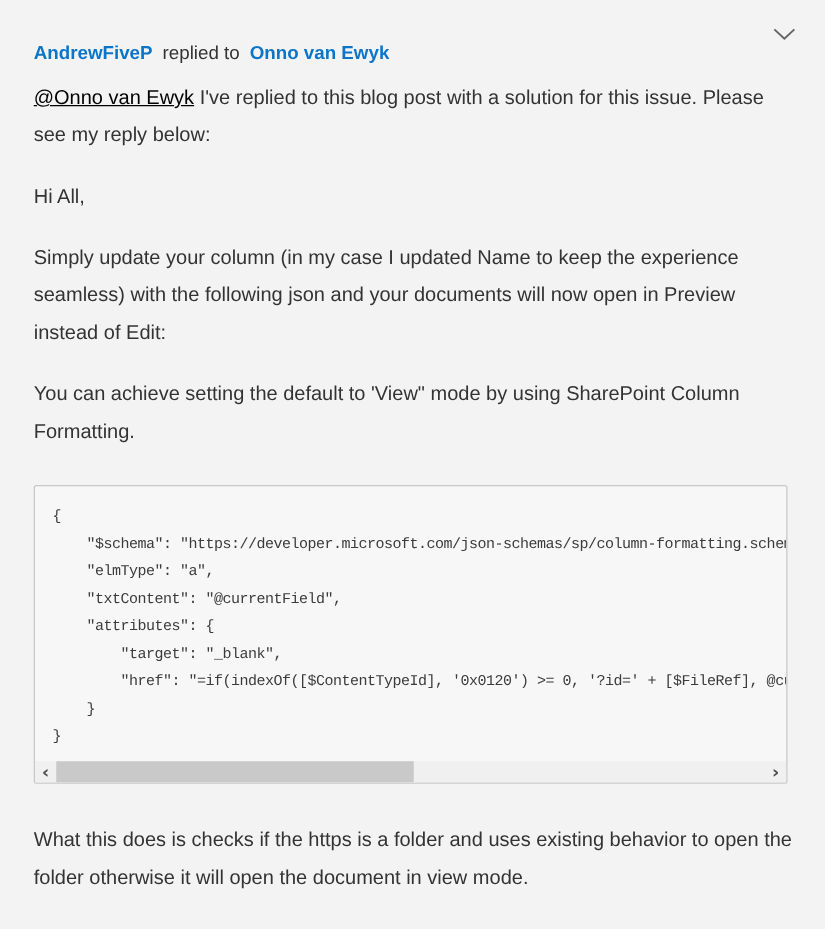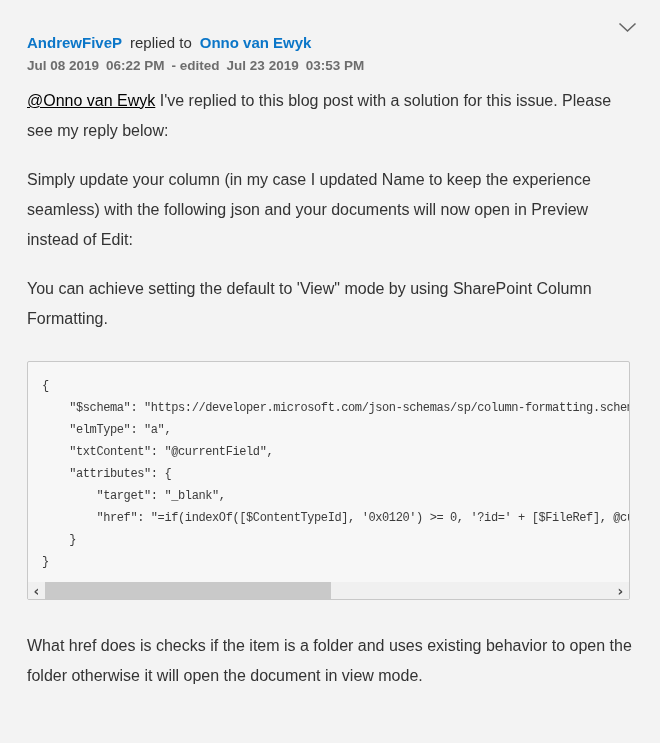--- a/index.html
+++ b/index.html
@@ -83,39 +83,33 @@
 <body>
 
 <div class="post">
 
   <div class="post-header">
     <div class="byline">
       <a class="author-link">AndrewFiveP</a>
       <span class="replied-to">replied to</span>
       <a class="author-link">Onno van Ewyk</a>
     </div>
-    <div class="date-line">
-      <span>Jul 08 2019</span>
-      <span>06:22 PM</span>
-      <span>- edited</span>
-      <span>Jul 23 2019</span>
-      <span>03:53 PM</span>
-    </div>
     <button class="collapse-btn">
       <span style="display:flex;">
         <svg width="19" height="11" viewBox="0 0 19 11">
           <polyline points="1.5,1.5 9.5,9 17.5,1.5" fill="none" stroke="#666666" stroke-width="1.6"></polyline>
         </svg>
       </span>
     </button>
   </div>
 
   <div class="post-body">
     <p><a class="mention-link">@Onno van Ewyk</a><span> I've replied to this blog post with a solution for this issue. Please see my reply below:</span></p>
 
+    <p>Hi All,</p>
 
     <p>Simply update your column (in my case I updated Name to keep the experience seamless) with the following json and your documents will now open in Preview instead of Edit:</p>
 
     <p>You can achieve setting the default to 'View" mode by using SharePoint Column Formatting.</p>
 
     <div class="code-block">
       <pre>{
     "$schema": "https://developer.microsoft.com/json-schemas/sp/column-formatting.schema.json",
     "elmType": "a",
     "txtContent": "@currentField",
@@ -126,16 +120,16 @@
 }</pre>
       <div class="hscrollbar">
         <span class="sb-arrow">‹</span>
         <div class="sb-track">
           <div class="sb-thumb"></div>
         </div>
         <span class="sb-arrow">›</span>
       </div>
     </div>
 
-    <p>What href does is checks if the item is a folder and uses existing behavior to open the folder otherwise it will open the document in view mode.</p>
+    <p>What this does is checks if the https is a folder and uses existing behavior to open the folder otherwise it will open the document in view mode.</p>
   </div>
 
 </div>
 
 </body></html>

